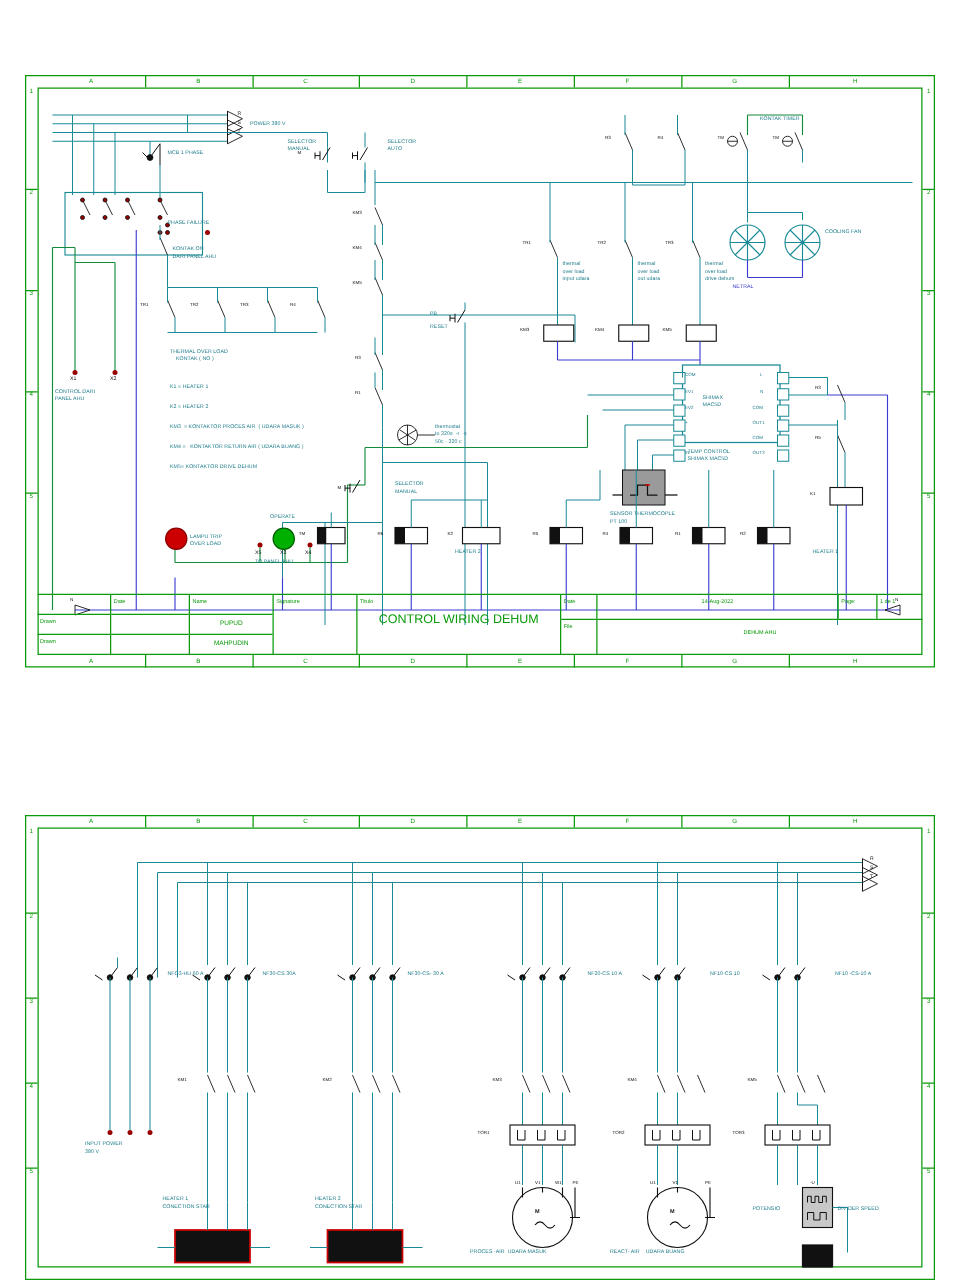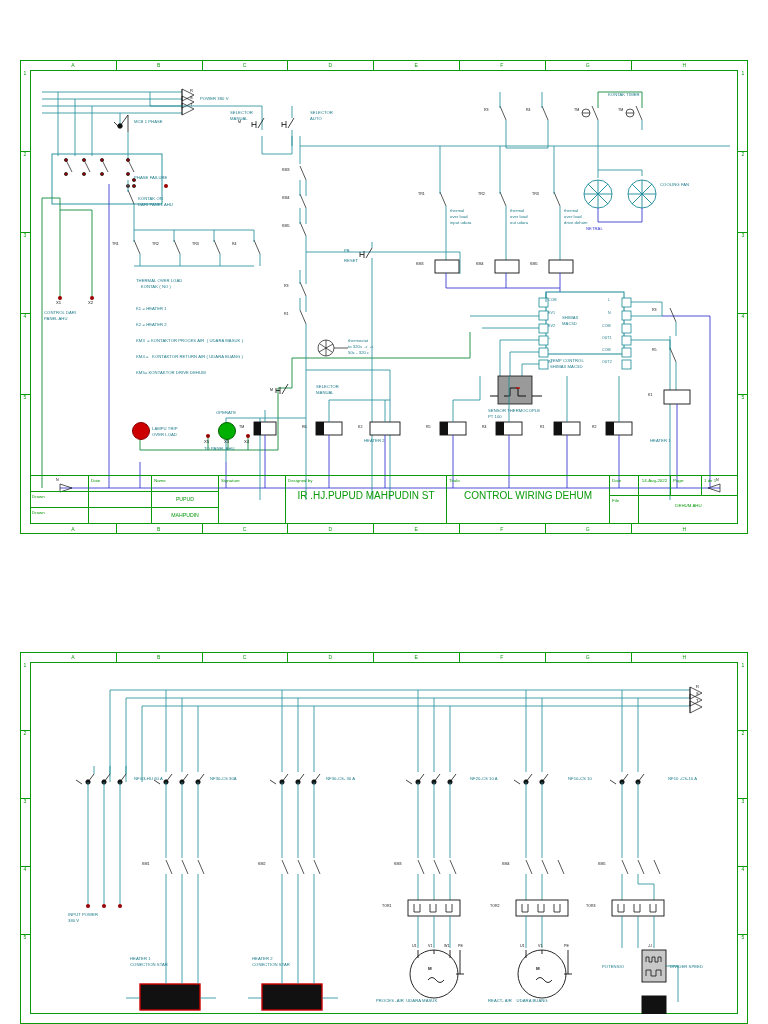--- a/index.html
+++ b/index.html
@@ -551,24 +551,20 @@
       <div class="tb-small" style="height:16px;"></div>
     </div>
     <div class="cell" style="width:66px;">
       <div class="sub tb-small" style="height:16px;">Name</div>
       <div class="sub tb-mid" style="height:16px;">PUPUD</div>
       <div class="tb-mid" style="height:16px;">MAHPUDIN</div>
     </div>
     <div class="cell" style="width:66px;">
       <div class="tb-small">Signature</div>
     </div>
-    <div class="cell" style="width:160px;">
-      <div class="tb-small">Designed by</div>
-      <div class="tb-big" style="margin-top:6px;">IR .HJ.PUPUD MAHPUDIN ST</div>
-    </div>
     <div class="cell" style="width:162px;">
       <div class="tb-small">Titulo</div>
       <div class="tb-big" style="margin-top:6px;">CONTROL WIRING DEHUM</div>
     </div>
     <div class="cell" style="flex:1;border-right:none;display:flex;flex-direction:column;">
       <div class="sub" style="height:20px;display:flex;">
         <div class="tb-small" style="width:24px;border-right:1.2px solid #0a9a0a;">Date</div>
         <div class="tb-small" style="flex:1;border-right:1.2px solid #0a9a0a;text-align:center;">14-Aug-2022</div>
         <div class="tb-small" style="width:26px;border-right:1.2px solid #0a9a0a;">Page:</div>
         <div class="tb-small" style="width:32px;">1 de 1</div>

